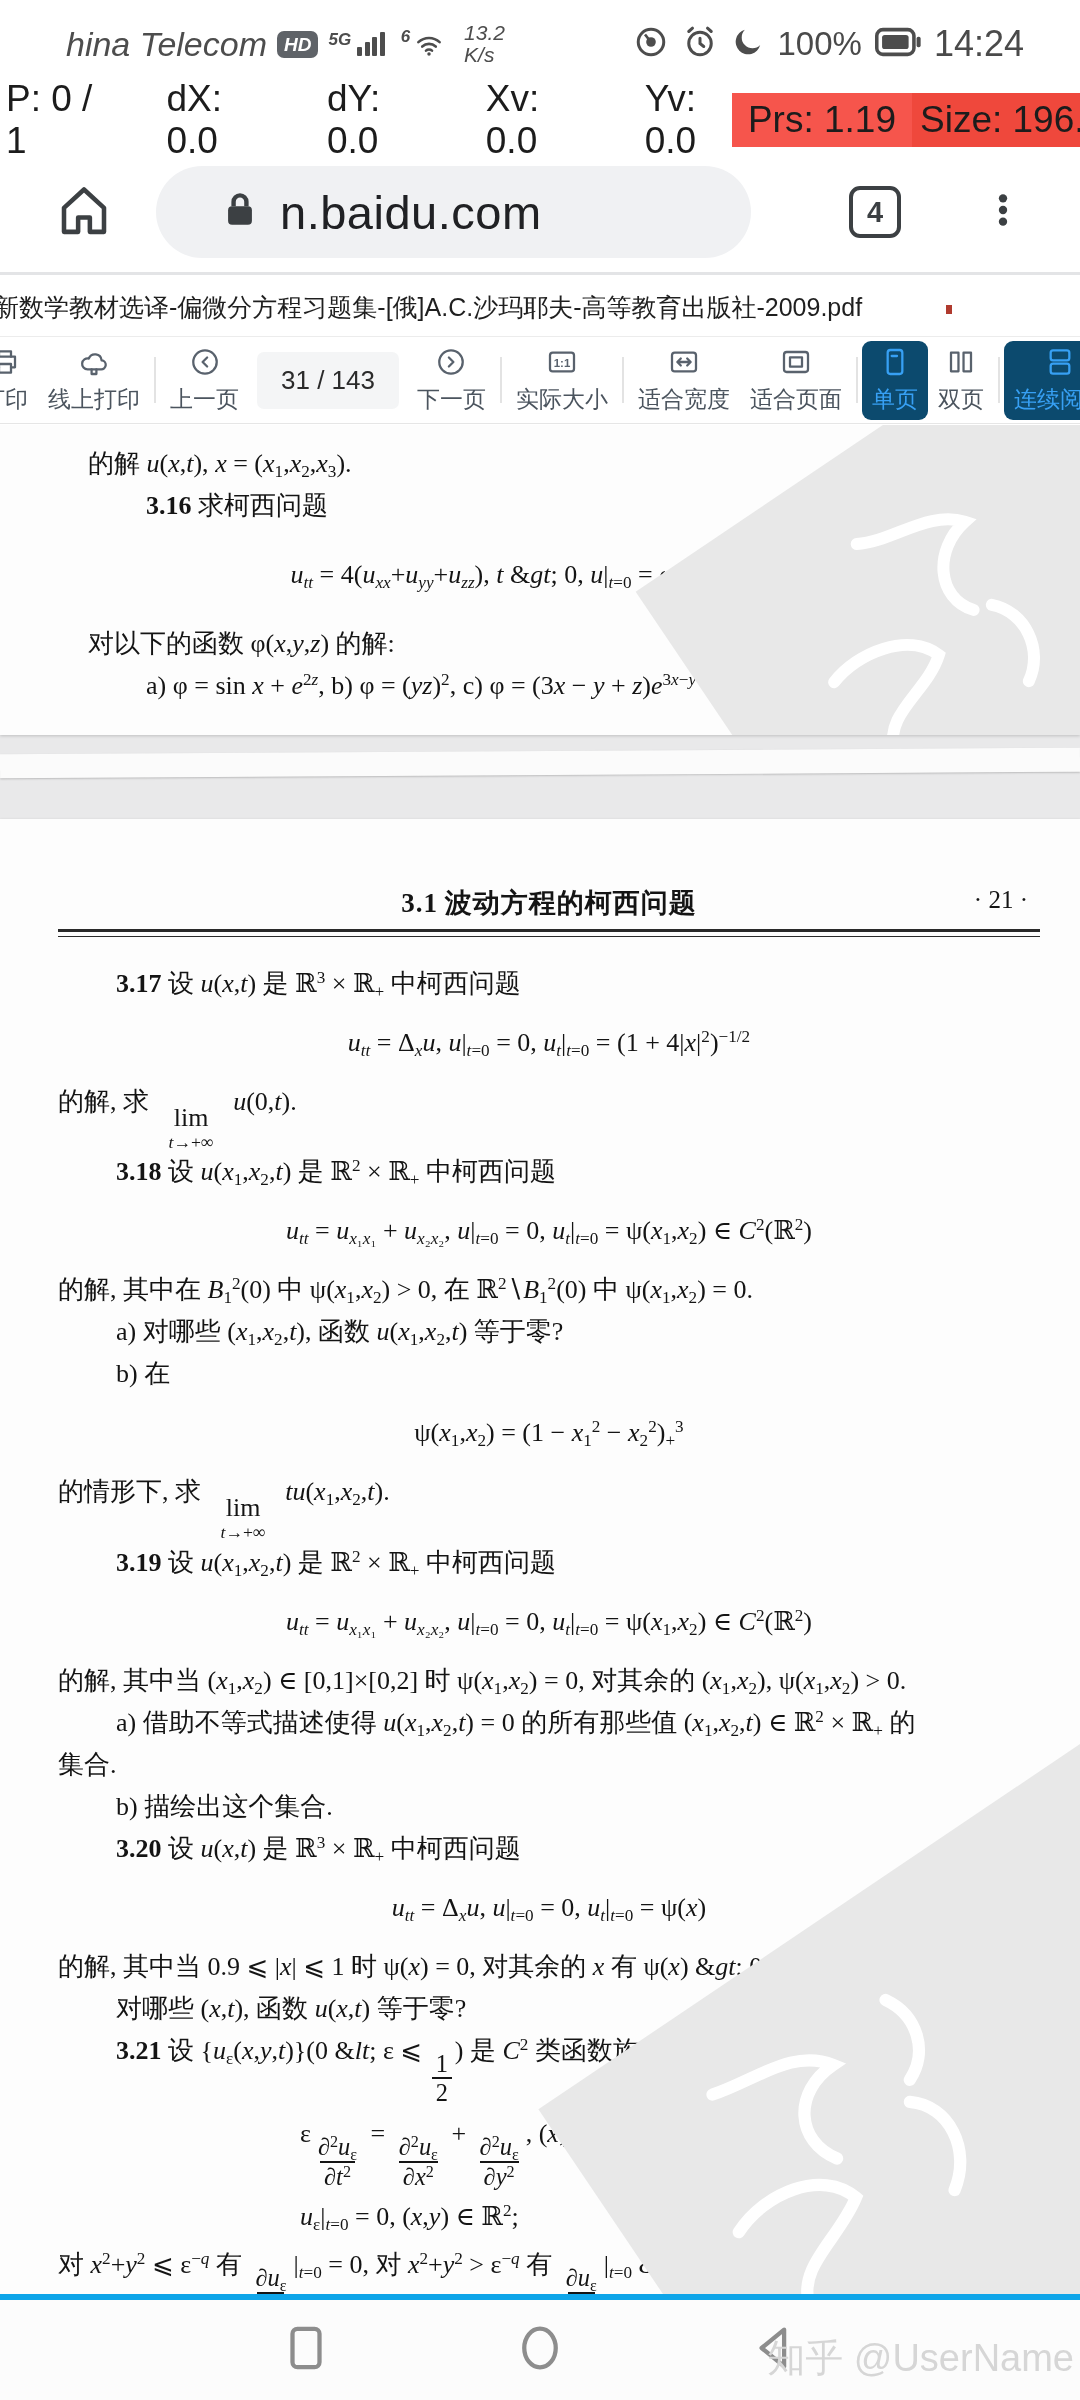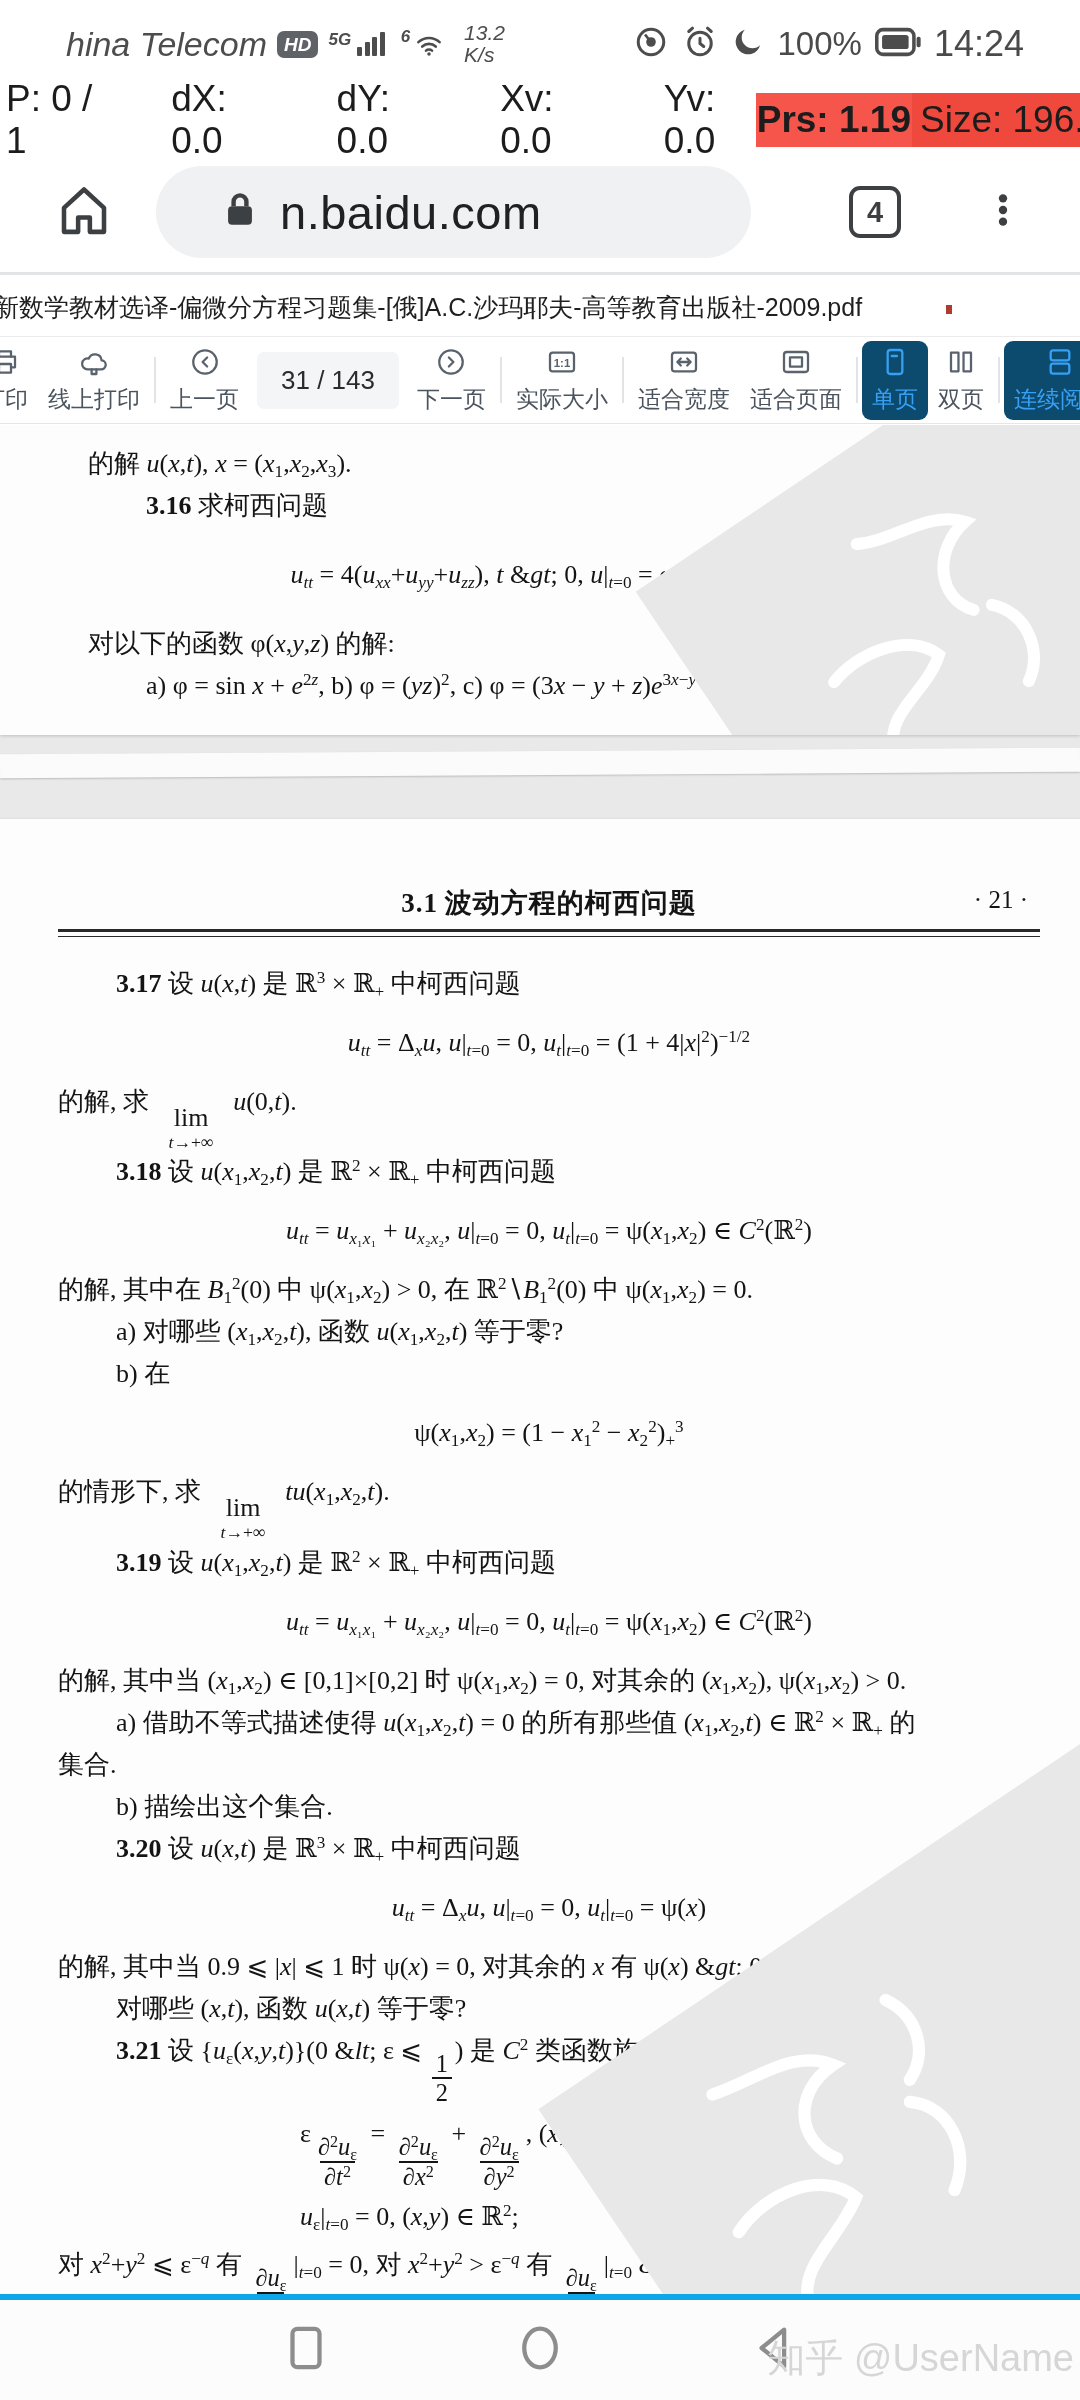--- a/index.html
+++ b/index.html
@@ -20,21 +20,21 @@
   .speed{display:flex;flex-direction:column;align-items:flex-start;line-height:1.05;font-size:21px;margin-left:8px;}
   .sb-right{margin-left:auto;display:flex;align-items:center;gap:13px;}
   .sb-time{font-size:36px;color:#4a4a4a;}
   .sb-pct{font-size:33px;color:#4a4a4a;}
 
   
   .debugbar{height:64px;display:flex;align-items:center;font-size:37px;color:#1c1c1c;padding-left:6px;
             font-family:"Liberation Sans","DejaVu Sans",sans-serif;}
   .dbg-plain{display:flex;gap:70px;}
   .dbg-red{margin-left:auto;display:flex;flex:0 0 auto;}
-  .dbg-red .r1{background:#f6554c;padding:6px 1px;font-weight:bold;}
+  .dbg-red .r1{background:#f6554c;padding:6px 16px;}
   .dbg-red .r2{background:#ef483c;padding:6px 0 6px 8px;width:160px;overflow:hidden;white-space:nowrap;}
 
   
   .browserbar{height:120px;display:flex;align-items:center;}
   .home-ic{margin-left:52px;color:#3c4043;}
   .urlpill{margin-left:40px;width:595px;height:92px;background:#f0f1f3;border-radius:60px;
            display:flex;align-items:center;padding-left:62px;box-sizing:border-box;gap:18px;}
   .url-text{font-size:47px;color:#202124;letter-spacing:.5px;}
   .tabbox{margin-left:98px;width:44px;height:44px;border:4px solid #3c4043;border-radius:11px;
           display:flex;align-items:center;justify-content:center;font-size:29px;font-weight:bold;color:#3c4043;}

